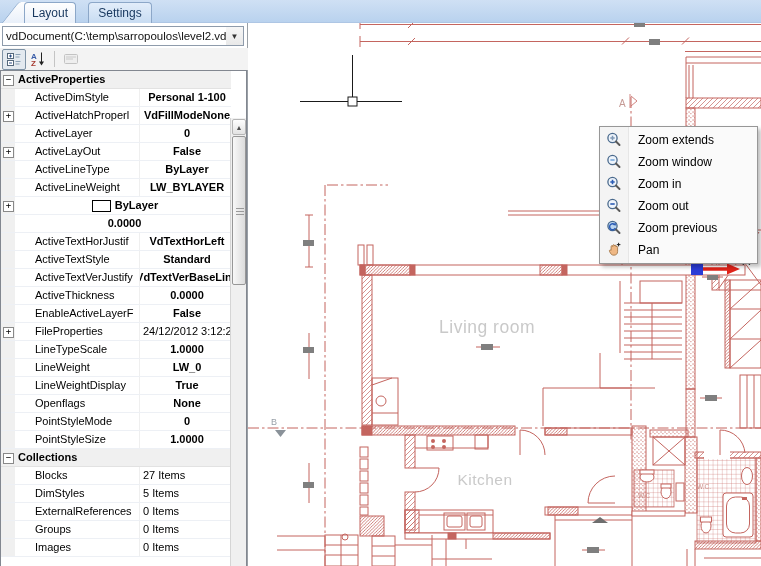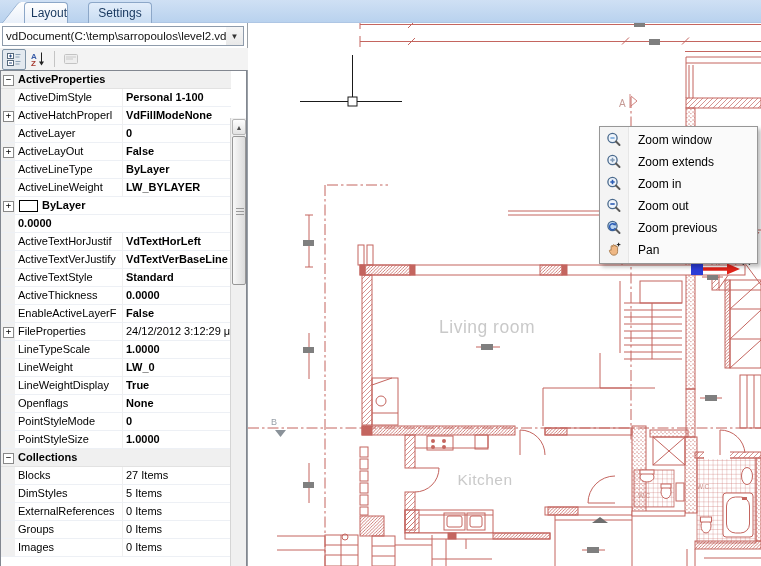--- a/index.html
+++ b/index.html
@@ -32,23 +32,23 @@
   .tb-btn.disabled{opacity:.45;}
   .tb-sep{width:1px;height:16px;background:#c4c4c4;margin:0 4px;}
 
   
   #grid{position:absolute;left:0;top:47px;width:247px;height:496px;border:1px solid #828790;
     border-bottom:none;box-sizing:border-box;background:#fff;overflow:hidden;}
   #grid-rows{position:absolute;left:0;top:0;width:230px;}
   .pg-row{position:relative;height:18px;display:flex;font-size:11px;color:#000;
     border-bottom:1px solid #edf0f5;box-sizing:border-box;background:#fff;}
   .pg-gutter{width:14px;background:#f0f0f0;flex:none;position:relative;}
-  .pg-name{width:104px;flex:none;padding:2px 0 0 3px;white-space:nowrap;overflow:hidden;border-right:1px solid #efefef;}
+  .pg-name{width:104px;flex:none;padding:2px 0 0 20px;white-space:nowrap;overflow:hidden;border-right:1px solid #efefef;}
   .pg-value{flex:1;padding:2px 0 0 3px;white-space:nowrap;overflow:hidden;display:flex;align-items:flex-start;}
-  .pg-value.bold{font-weight:bold;}
+  .pg-value.bold{font-weight:bold;justify-content:center;}
   .pg-row.category{background:#f0f0f0;border-bottom:1px solid #e2e2e2;}
   .pg-row.category .cat-label{font-weight:bold;padding:2px 0 0 3px;}
   .expander{position:absolute;left:2px;top:4px;width:9px;height:9px;border:1px solid #898989;background:#fff;
     font-size:9px;line-height:7px;text-align:center;color:#000;font-family:"DejaVu Sans Mono",monospace;}
   .swatch{display:inline-block;width:17px;height:10px;border:1px solid #000;background:#fff;margin:1px 4px 0 1px;flex:none;}
 
   
   #vscroll{position:absolute;right:0;top:47px;width:16px;height:496px;background:#f0f0f0;
     border-left:1px solid #d5d5d5;box-sizing:border-box;}
   .sb-btn{position:absolute;left:1px;width:14px;height:16px;background:linear-gradient(#fefefe,#e3e3e3);
@@ -73,21 +73,21 @@
   .mi-label{padding-left:10px;}
 </style>
 </head>
 <body>
 
 <div id="app">
 
   <div id="tabstrip">
     <div id="tab-slant"></div>
     <div id="tabs">
-        <div class="tab active" style="left: 24px; width: 44px; justify-content: flex-end;">
+        <div class="tab active" style="left: 24px; width: 52px;">
           <span>Layout</span>
         </div>
         <div class="tab inactive" style="left: 88px; width: 64px;">
           <span>Settings</span>
         </div>
       </div>
   </div>
 
   <div id="left-panel">
     <div id="doc-combo">
@@ -200,30 +200,30 @@
           </div>
           <div class="pg-row">
             <div class="pg-gutter"></div>
             <div class="pg-name">ActiveTextHorJustif</div>
             <div class="pg-value bold">
               <span>VdTextHorLeft</span>
             </div>
           </div>
           <div class="pg-row">
             <div class="pg-gutter"></div>
+            <div class="pg-name">ActiveTextStyle</div>
+            <div class="pg-value bold">
+              <span>Standard</span>
+            </div>
+          </div>
+          <div class="pg-row">
+            <div class="pg-gutter"></div>
             <div class="pg-name">ActiveTextVerJustify</div>
             <div class="pg-value bold">
               <span>VdTextVerBaseLine</span>
-            </div>
-          </div>
-          <div class="pg-row">
-            <div class="pg-gutter"></div>
-            <div class="pg-name">ActiveTextStyle</div>
-            <div class="pg-value bold">
-              <span>Standard</span>
             </div>
           </div>
           <div class="pg-row">
             <div class="pg-gutter"></div>
             <div class="pg-name">ActiveThickness</div>
             <div class="pg-value bold">
               <span>0.0000</span>
             </div>
           </div>
           <div class="pg-row">
@@ -526,34 +526,34 @@
       </g>
     </svg>
 
     <div id="context-menu">
       <div id="menu-items">
           <div class="menu-item">
             <span class="mi-icon">
               <svg width="16" height="16" viewBox="0 0 16 16">
                 <circle cx="6.5" cy="6" r="4.6" fill="#eef4fb" stroke="#49698c" stroke-width="1.3"></circle>
                 <line x1="10" y1="9.5" x2="13.5" y2="13" stroke="#5a5a5a" stroke-width="2" stroke-linecap="round"></line>
-                <path d="M4.4,6 H8.6" stroke="#6fa3d8" stroke-width="1.5"></path>
+                <path d="M6.5,3.8 V8.2 M4.3,6 H8.7" stroke="#7f98b5" stroke-width="1.5"></path>
               </svg>
             </span>
-            <span class="mi-label">Zoom window</span>
+            <span class="mi-label">Zoom extends</span>
           </div>
           <div class="menu-item">
             <span class="mi-icon">
               <svg width="16" height="16" viewBox="0 0 16 16">
                 <circle cx="6.5" cy="6" r="4.6" fill="#eef4fb" stroke="#49698c" stroke-width="1.3"></circle>
                 <line x1="10" y1="9.5" x2="13.5" y2="13" stroke="#5a5a5a" stroke-width="2" stroke-linecap="round"></line>
-                <path d="M6.5,3.8 V8.2 M4.3,6 H8.7" stroke="#7f98b5" stroke-width="1.5"></path>
+                <path d="M4.4,6 H8.6" stroke="#6fa3d8" stroke-width="1.5"></path>
               </svg>
             </span>
-            <span class="mi-label">Zoom extends</span>
+            <span class="mi-label">Zoom window</span>
           </div>
           <div class="menu-item">
             <span class="mi-icon">
               <svg width="16" height="16" viewBox="0 0 16 16">
                 <circle cx="6.5" cy="6" r="4.6" fill="#eef4fb" stroke="#49698c" stroke-width="1.3"></circle>
                 <line x1="10" y1="9.5" x2="13.5" y2="13" stroke="#5a5a5a" stroke-width="2" stroke-linecap="round"></line>
                 <path d="M6.5,3.8 V8.2 M4.3,6 H8.7" stroke="#2b5cb5" stroke-width="1.6"></path>
               </svg>
             </span>
             <span class="mi-label">Zoom in</span>

